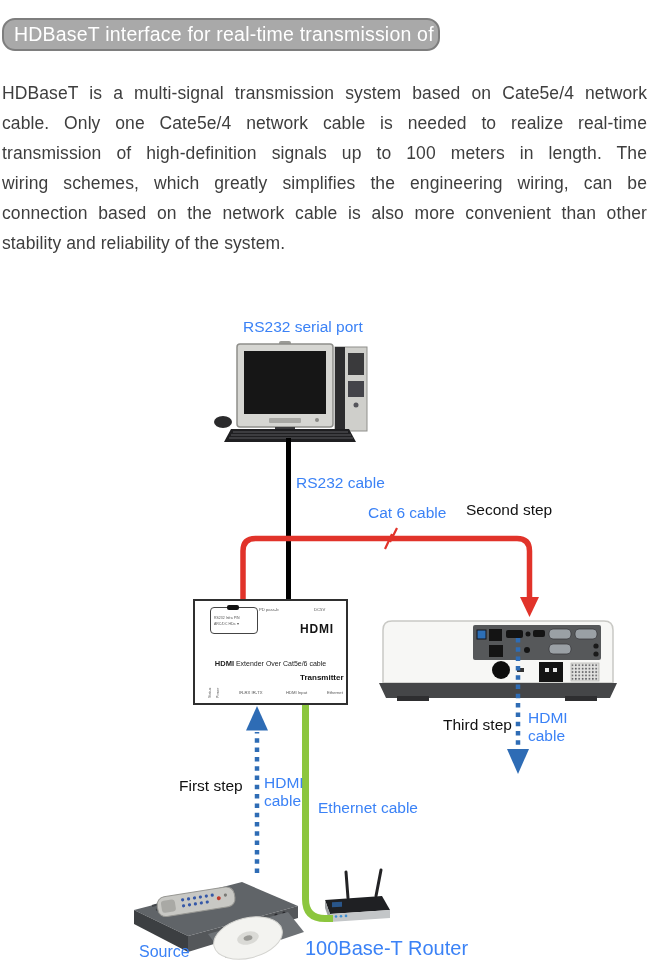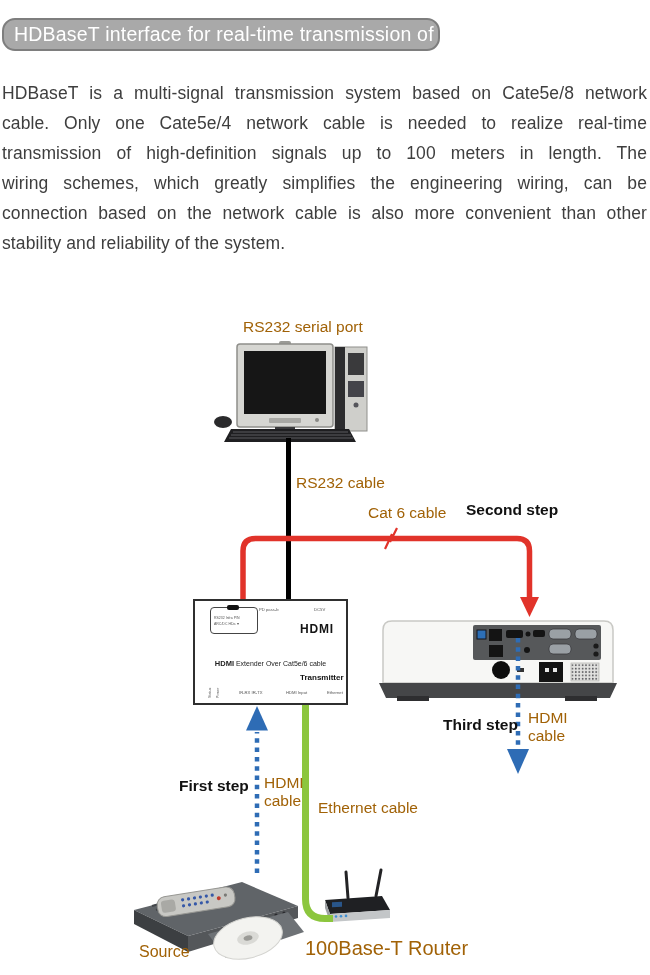--- a/index.html
+++ b/index.html
@@ -9,22 +9,22 @@
   .banner{position:absolute;left:2px;top:18px;width:414px;height:29px;
           background:#a9a9a9;border:2.5px solid #7e7e7e;border-radius:13px;
           color:#ffffff;font-size:19.5px;font-weight:400;line-height:29px;
           padding:0 10px;letter-spacing:.2px;white-space:nowrap;}
   
   .para{position:absolute;left:2px;top:78px;width:645px;color:#3e3e3e;
         font-size:17.5px;line-height:30px;letter-spacing:.1px;}
   .pline{text-align:justify;text-align-last:justify;}
   .pline.last{text-align-last:left;}
   
-  .lbl{position:absolute;font-size:15.5px;color:#a16207;white-space:nowrap;}
-  .lbl.bold{font-weight:bold;color:#111;}
+  .lbl{position:absolute;font-size:15.5px;color:#3b82f6;white-space:nowrap;}
+  .lbl.bold{font-weight:normal;color:#111;}
   .two-line{line-height:18px;}
   
   .tx-box{position:absolute;left:193px;top:599px;width:151px;height:102px;
           background:#fff;border:2.5px solid #2f2f2f;}
   .tx-badge{position:absolute;left:15px;top:6px;width:46px;height:25px;
             border:1.2px solid #444;border-radius:4px;}
   .tx-badge .dot{position:absolute;left:16px;top:-3px;width:12px;height:5px;
             background:#111;border-radius:2px;}
   .tx-badge .bline{position:absolute;left:3px;font-size:3.5px;color:#555;white-space:nowrap;}
   .tx-fine{position:absolute;font-size:4.2px;color:#555;white-space:nowrap;}
@@ -42,21 +42,21 @@
   .z3{z-index:3;}
 </style>
 </head>
 <body>
 
 <div class="page">
 
   <div class="banner">HDBaseT interface for real-time transmission of high-definition</div>
 
   <div class="para">
-    <div class="pline">HDBaseT is a multi-signal transmission system based on Cate5e/8 network</div>
+    <div class="pline">HDBaseT is a multi-signal transmission system based on Cate5e/4 network</div>
     <div class="pline">cable. Only one Cate5e/4 network cable is needed to realize real-time</div>
     <div class="pline">transmission of high-definition signals up to 100 meters in length. The</div>
     <div class="pline">wiring schemes, which greatly simplifies the engineering wiring, can be</div>
     <div class="pline">connection based on the network cable is also more convenient than other</div>
     <div class="pline last">stability and reliability of the system.</div>
   </div>
 
   <svg class="dev" style="left:213px;top:341px" width="158" height="102" viewBox="0 0 158 102">
     <ellipse cx="10" cy="81" rx="9" ry="6" fill="#2a2a2c"></ellipse>
     <g>

